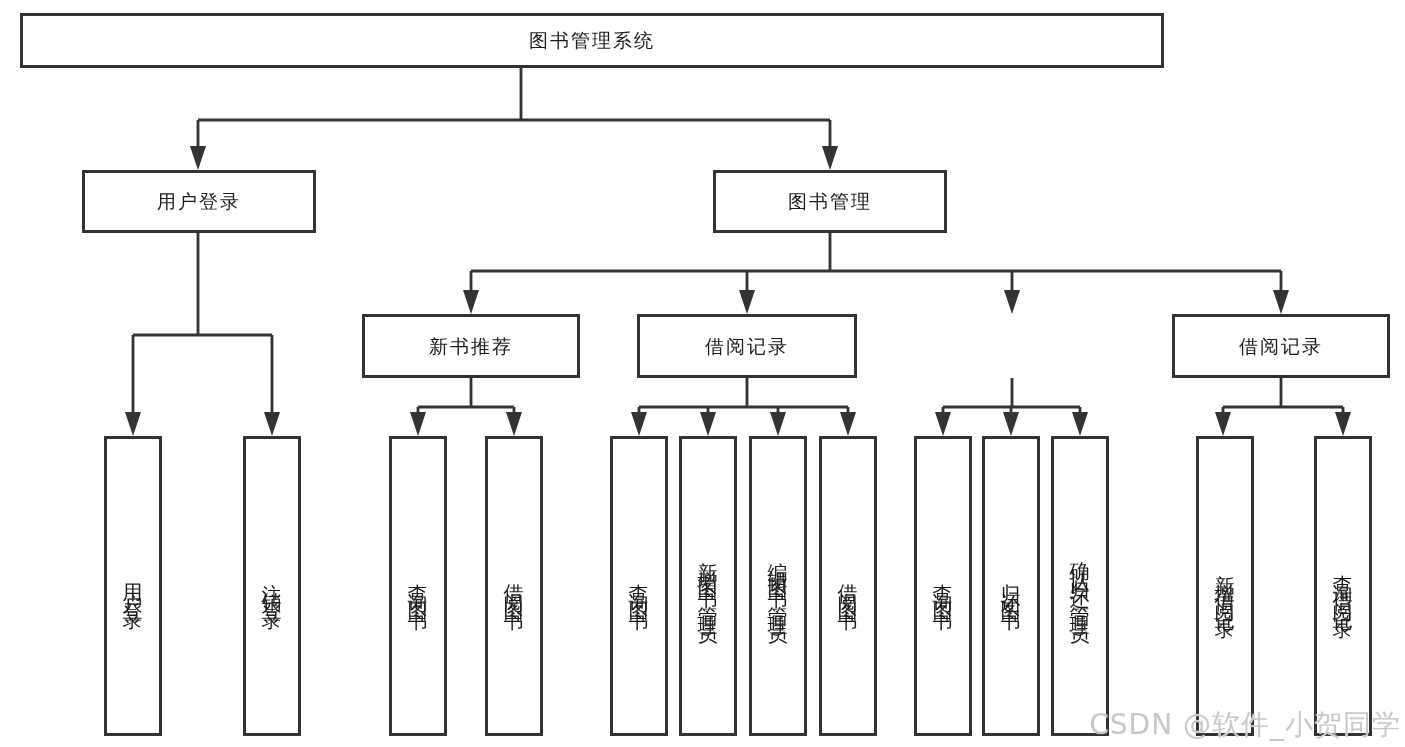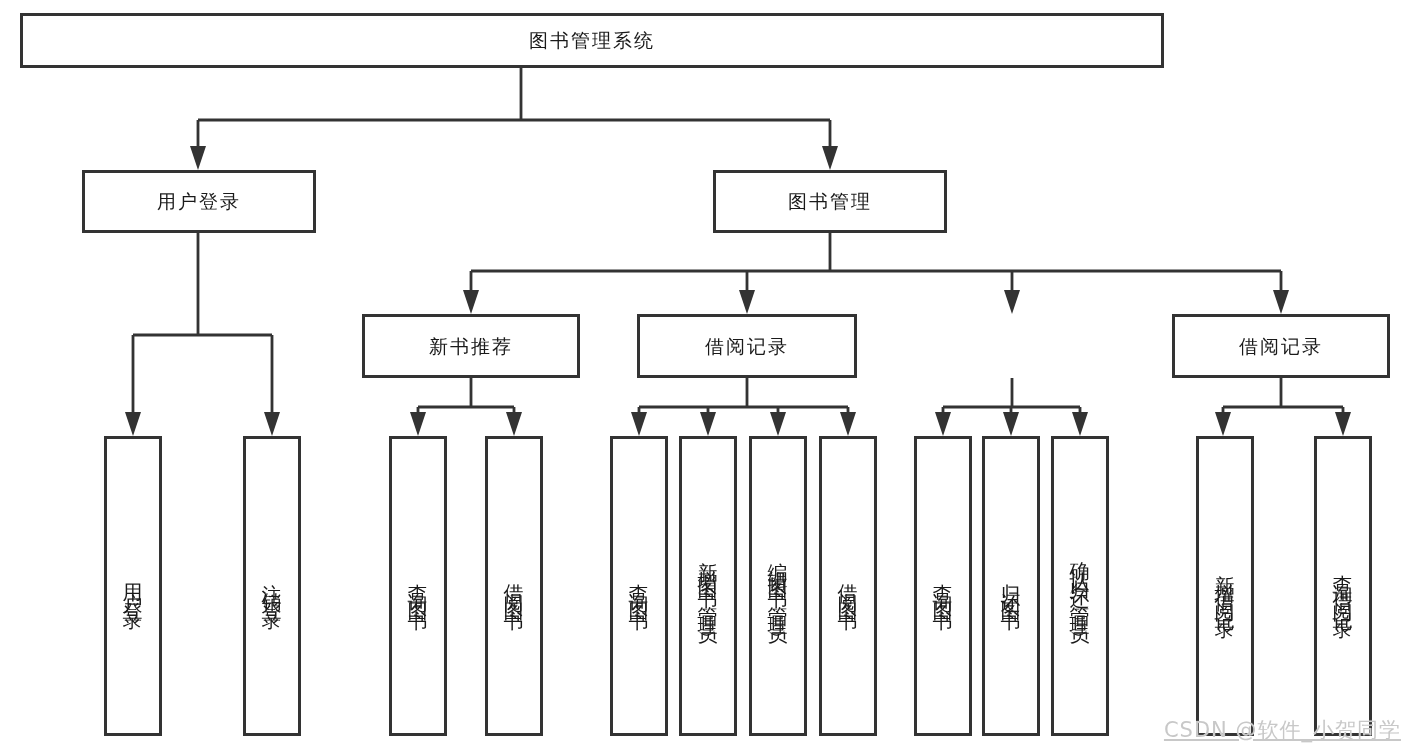--- a/index.html
+++ b/index.html
@@ -61,26 +61,25 @@
   .lf-7  { left: 749px; }
   .lf-8  { left: 819px; }
   .lf-9  { left: 914px; }
   .lf-10 { left: 982px; }
   .lf-11 { left: 1051px; }
   .lf-12 { left: 1196px; }
   .lf-13 { left: 1314px; }
   #watermark {
     position: absolute;
     right: 4px; bottom: 3px;
-    font-size: 21px;
+    font-size: 28px;
     color: #c8c8c8;
     letter-spacing: 1px;
     white-space: nowrap;
     text-shadow: 0 0 1px #ffffff;
-    text-decoration: underline;
   }
 </style>
 </head>
 <body>
 
 <div id="canvas">
 
   <svg id="connectors" viewBox="0 0 1405 747" xmlns="http://www.w3.org/2000/svg">
 
     <g stroke="#333333" stroke-width="2.8" fill="none">

